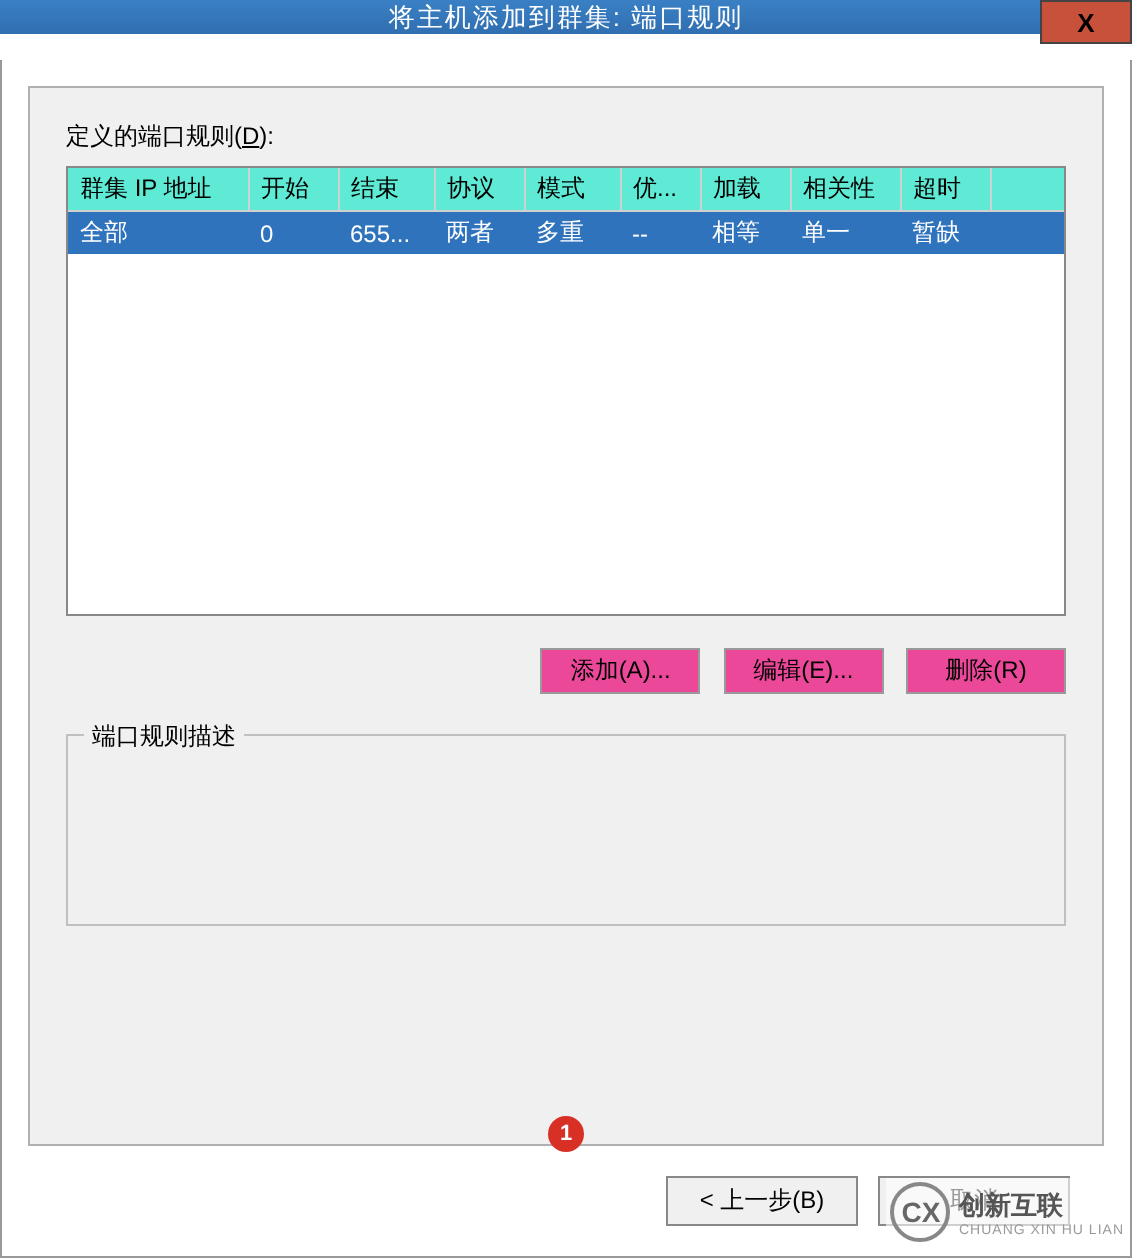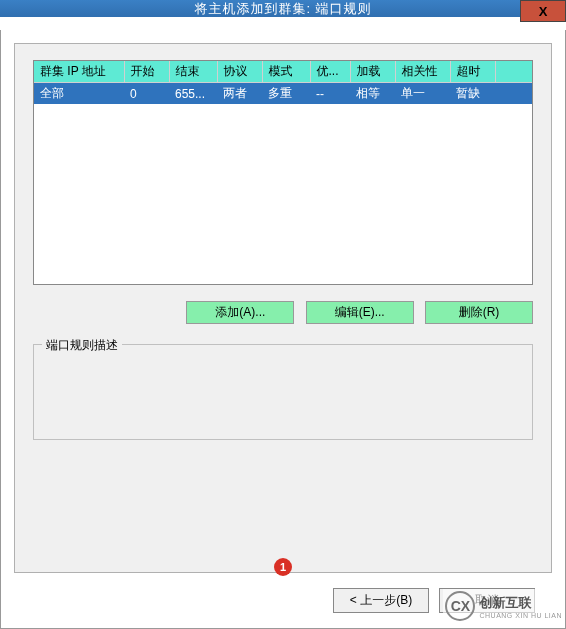--- a/index.html
+++ b/index.html
@@ -90,24 +90,24 @@
       color: #fff;
       white-space: nowrap;
       overflow: hidden;
     }
     tbody tr.selected { background: #2f73bd; }
     .action-row {
       text-align: right;
       margin-top: 16px;
     }
     .action-row button {
-      width: 108px;
+      width: 80px;
       height: 23px;
       margin-left: 8px;
-      background: #86efac;
+      background: #ec4899;
       border: 1px solid #999;
       font-size: 12px;
       cursor: pointer;
       font-family: inherit;
     }
     .group-box {
       border: 1px solid #c0c0c0;
       margin-top: 20px;
       padding: 16px 12px 12px 12px;
       position: relative;
@@ -183,20 +183,25 @@
 <div class="titlebar">
   <span class="title-text">将主机添加到群集: 端口规则</span>
   <div class="close-btn">
     <span>X</span>
   </div>
 </div>
 
 <div class="content">
   <div class="inner-panel">
 
+    <div class="label-row">
+      <label>
+        <span>定义的端口规则(</span><span class="underline">D</span><span>):</span>
+      </label>
+    </div>
 
     <div class="table-container">
       <table>
         <colgroup>
           <col style="width:90px">
             <col style="width:45px">
             <col style="width:48px">
           <col style="width:45px">
             <col style="width:48px">
             <col style="width:40px">

